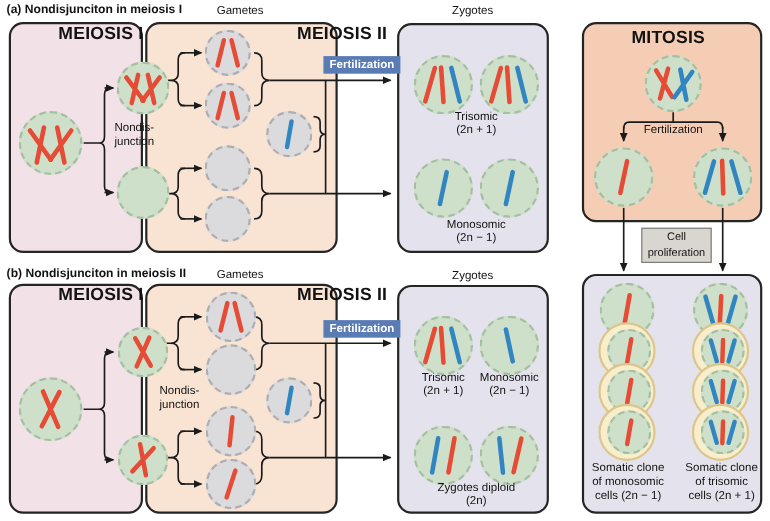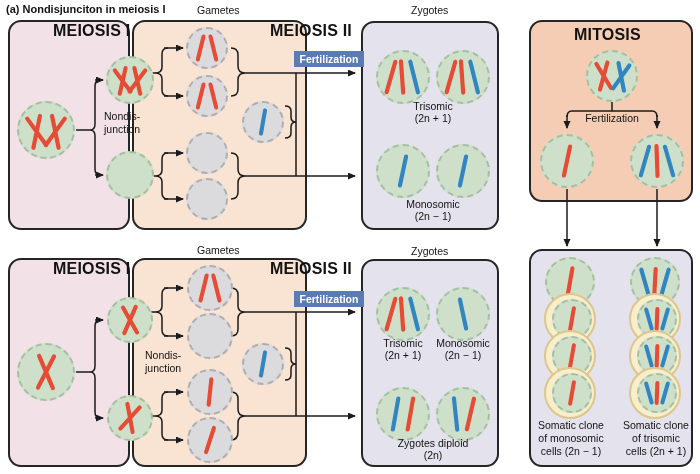--- a/index.html
+++ b/index.html
@@ -324,36 +324,39 @@
   <div class="txt sec" style="left:17px;top:25px">MEIOSIS I</div>
   <div class="txt sec" style="left:234px;top:25px">MEIOSIS II</div>
   <div class="txt pre" style="left:104px;top:110px;text-align:left;line-height:12.5px">Nondis-
 junction</div>
   <div class="fert" style="left:294px;top:51px">Fertilization</div>
   <div class="txt pre" style="left:383px;top:101px;width:100px">Trisomic
 (2n + 1)</div>
   <div class="txt pre" style="left:383px;top:199px;width:100px">Monosomic
 (2n − 1)</div>
 
+  <div class="txt ttl" style="left:6px;top:243px">(b) Nondisjunciton in meiosis II</div>
   <div class="txt" style="left:197px;top:244px">Gametes</div>
   <div class="txt" style="left:411px;top:245px">Zygotes</div>
   <div class="txt sec" style="left:17px;top:263px">MEIOSIS I</div>
   <div class="txt sec" style="left:234px;top:263px">MEIOSIS II</div>
   <div class="txt pre" style="left:145px;top:349px;text-align:left;line-height:12.5px">Nondis-
 junction</div>
   <div class="fert" style="left:294px;top:291px">Fertilization</div>
   <div class="txt pre" style="left:353px;top:338px;width:100px">Trisomic
 (2n + 1)</div>
   <div class="txt pre" style="left:413px;top:338px;width:100px">Monosomic
 (2n − 1)</div>
   <div class="txt pre" style="left:383px;top:438px;width:100px">Zygotes diploid
 (2n)</div>
 
   <div class="txt sec" style="left:538px;top:29px">MITOSIS</div>
   <div class="ndc">Fertilization</div>
+  <div class="prolif">Cell
+proliferation</div>
   <div class="txt pre" style="left:521px;top:419px;width:100px;line-height:13px">Somatic clone
 of monosomic
 cells (2n − 1)</div>
   <div class="txt pre" style="left:606px;top:419px;width:100px;line-height:13px">Somatic clone
 of trisomic
 cells (2n + 1)</div>
 
 </div>
 
 </body></html>

